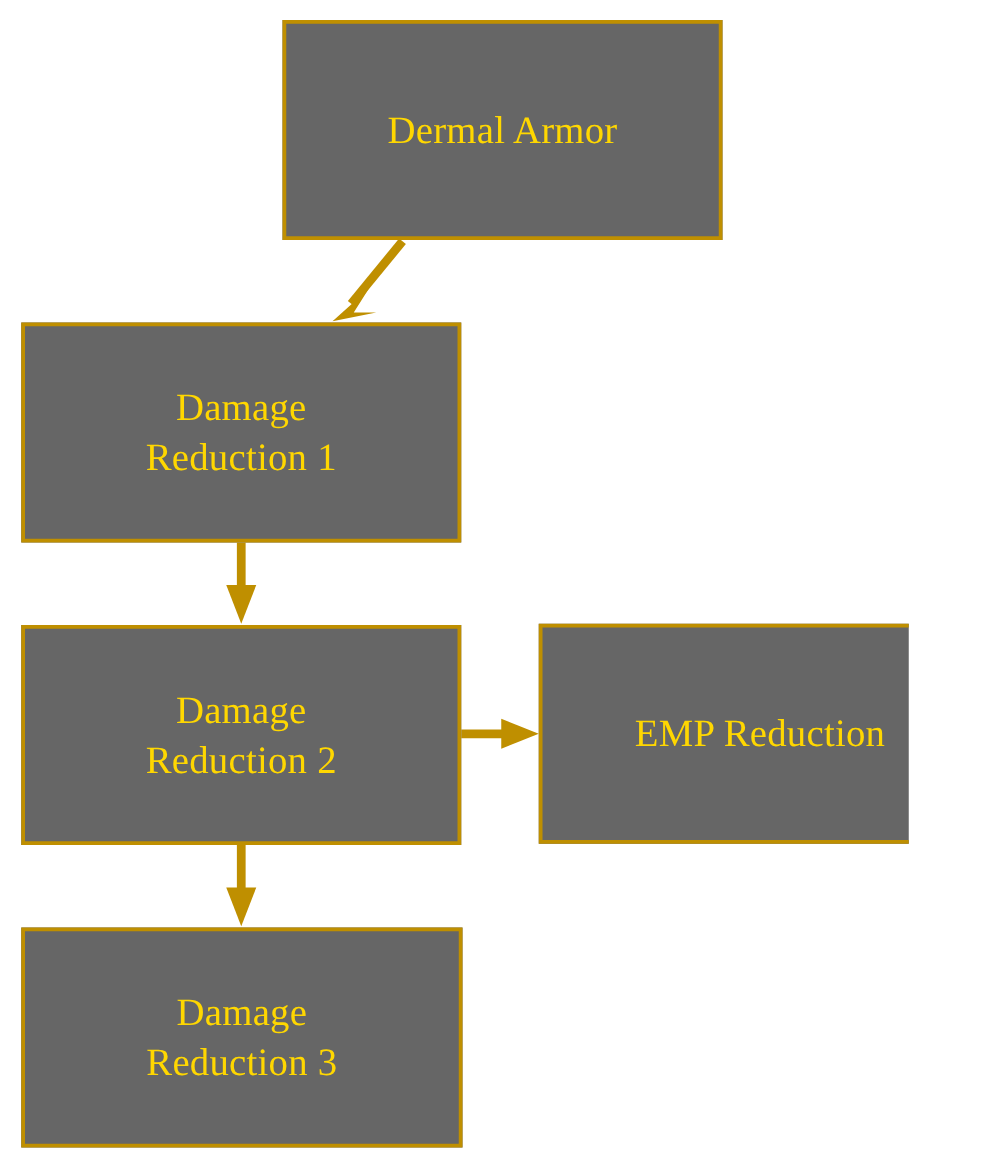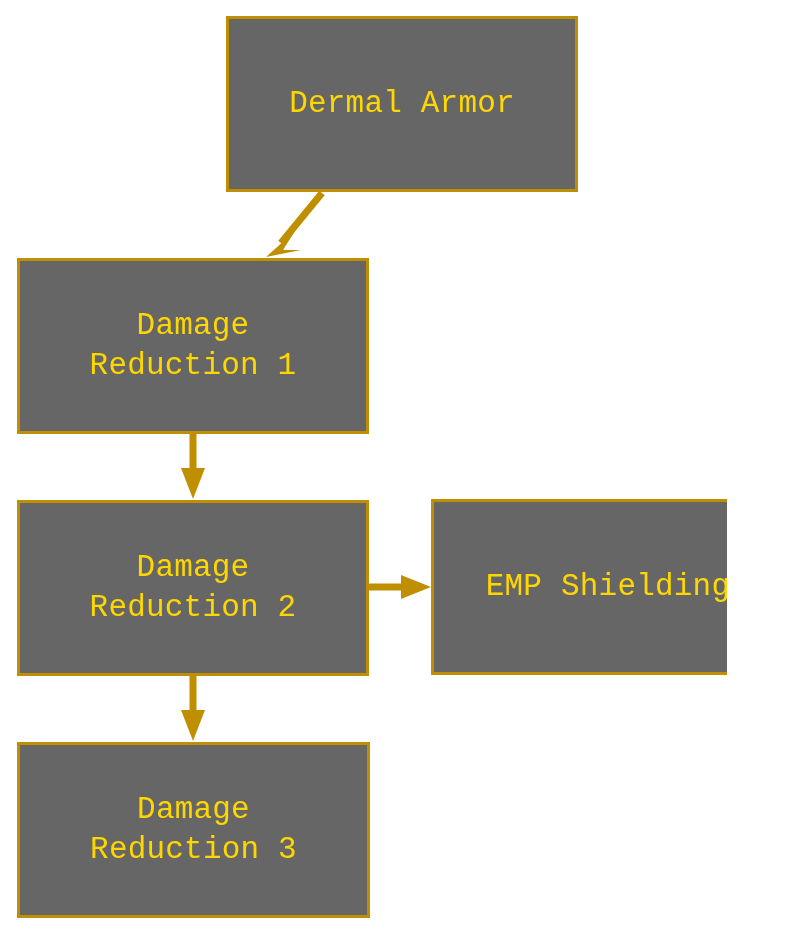--- a/index.html
+++ b/index.html
@@ -10,21 +10,20 @@
   }
   body {
     font-family: "Liberation Serif", "DejaVu Serif", serif;
   }
   #diagram-root {
     position: relative;
     width: 727px;
     height: 935px;
     background: #ffffff;
     overflow: hidden;
-    font-family: Liberation Mono, monospace;
   }
   #edge-layer {
     position: absolute;
     left: 0;
     top: 0;
     width: 800px;
     height: 935px;
     pointer-events: none;
   }
   .node {
@@ -86,21 +85,21 @@
     <span class="node-label">Damage
 Reduction 1</span>
   </div>
 
   <div class="node" id="node-damage-reduction-2" style="left:17px; top:500px; width:352px; height:176px;">
     <span class="node-label">Damage
 Reduction 2</span>
   </div>
 
   <div class="node" id="node-emp-shielding" style="left:431px; top:499px; width:354px; height:176px;">
-    <span class="node-label">EMP Shielding</span>
+    <span class="node-label">EMP Reduction</span>
   </div>
 
   <div class="node" id="node-damage-reduction-3" style="left:17px; top:742px; width:353px; height:176px;">
     <span class="node-label">Damage
 Reduction 3</span>
   </div>
 
 </div>
 
 </body></html>

